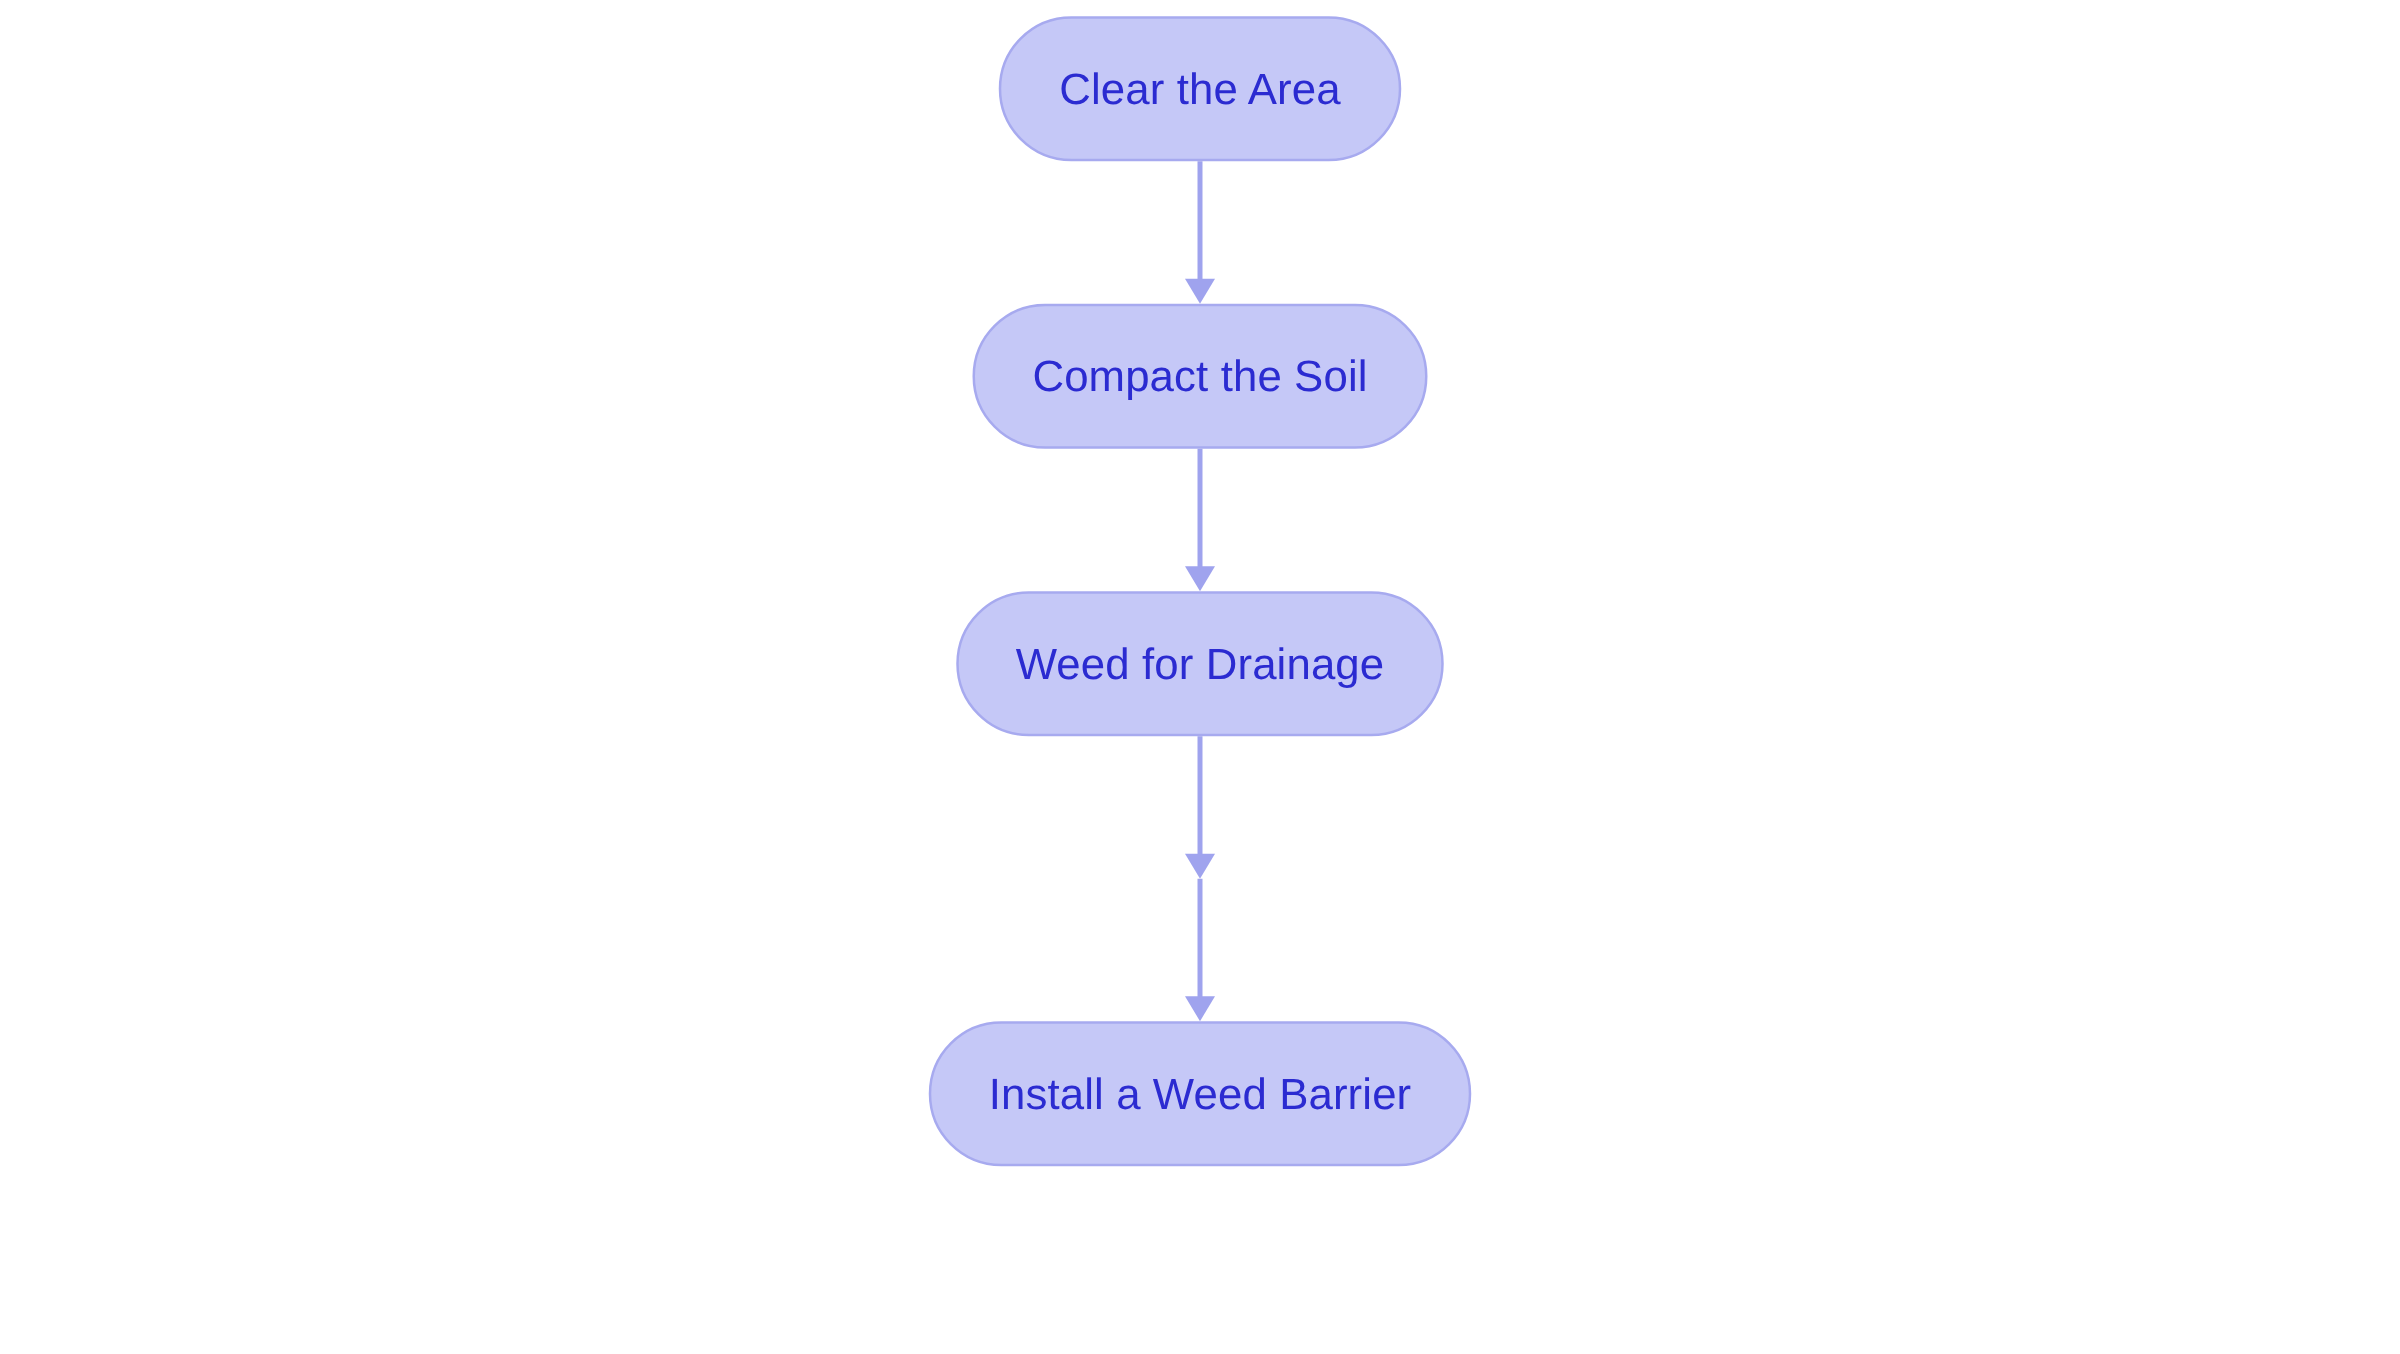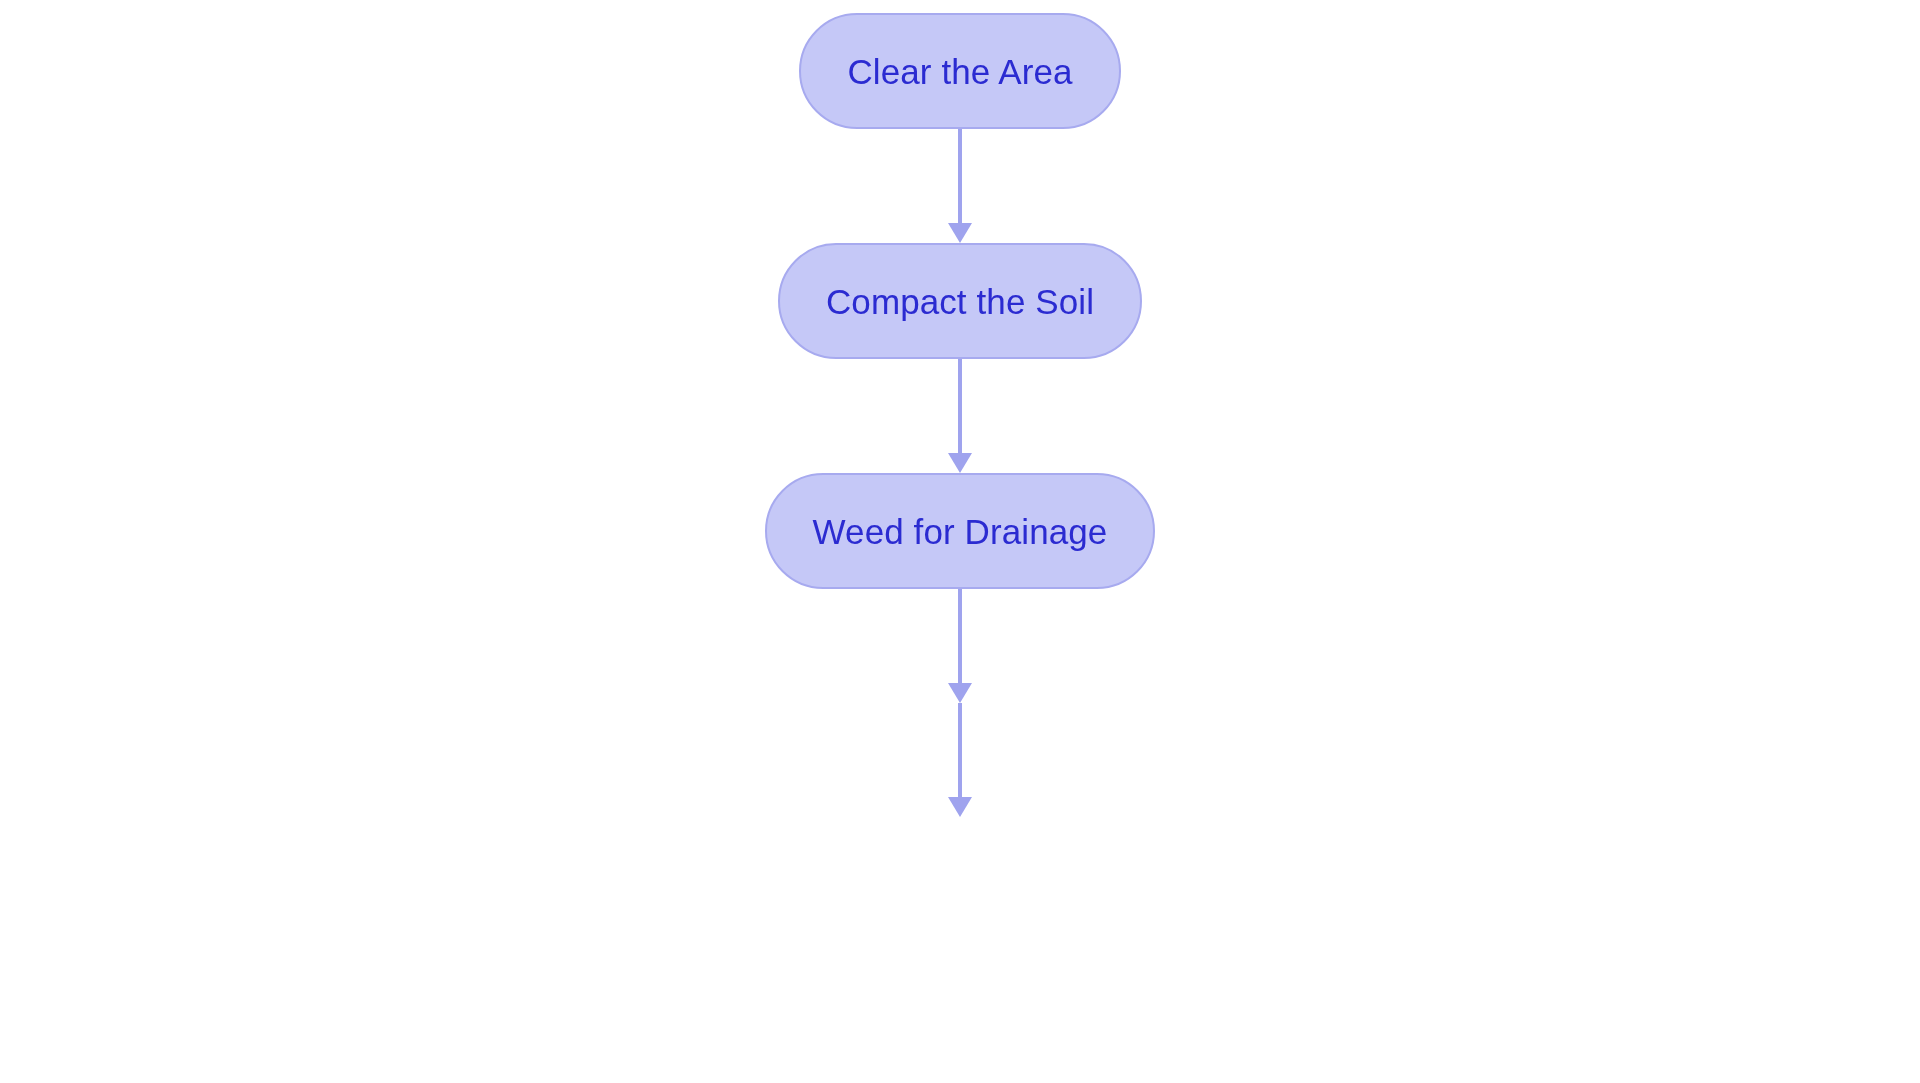--- a/index.html
+++ b/index.html
@@ -116,15 +116,18 @@
       <span class="stem"></span>
       <span class="head"></span>
     </div>
 
 
     <div class="flow-connector">
       <span class="stem"></span>
       <span class="head"></span>
     </div>
 
+    <div class="flow-node">
+      <span class="flow-node-label">Install a Weed Barrier</span>
+    </div>
 
   </div>
 </div>
 
 </body></html>

